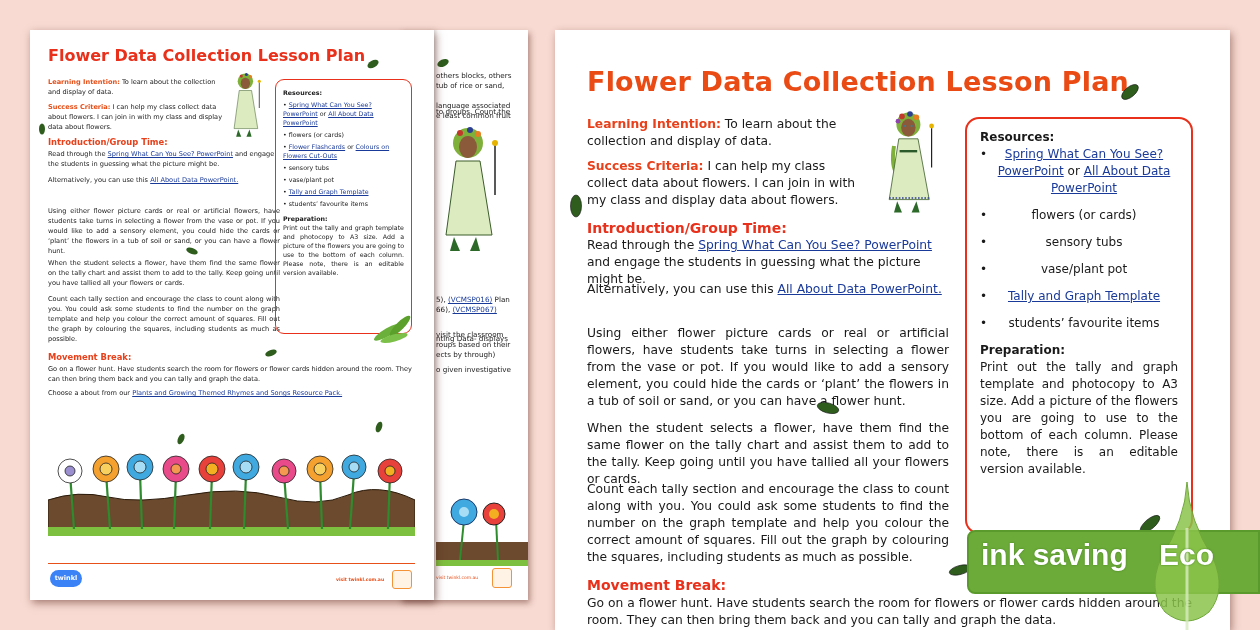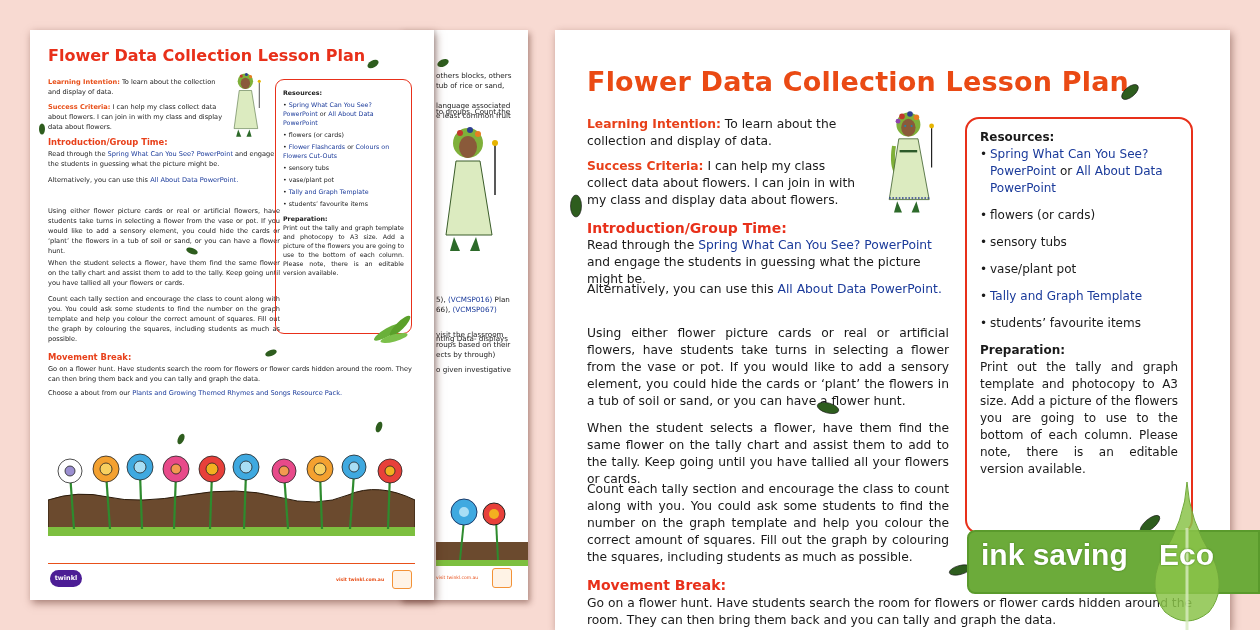--- a/index.html
+++ b/index.html
@@ -1,18 +1,18 @@
 <!DOCTYPE html>
 <html><head>
 <meta charset="utf-8">
 <style>
   * { box-sizing: border-box; margin: 0; padding: 0; }
   html, body { width: 1260px; height: 630px; overflow: hidden; }
   body { background: #f8dad2; font-family: "DejaVu Sans", sans-serif; position: relative; color: #1a1a1a; }
-  a, .link { color: #1a3a9a; }
+  a, .link { color: #1a3a9a; text-decoration: underline; }
 
   
   .back-page { position: absolute; left: 400px; top: 30px; width: 128px; height: 570px; background: #fff;
     box-shadow: 2px 3px 6px rgba(80,30,20,0.45); overflow: hidden; }
   .back-page .bt { position: absolute; left: 36px; font-size: 7.2px; line-height: 10.5px; width: 90px; white-space: nowrap; }
   .back-gutter { position: absolute; left: 26px; top: 0; width: 12px; height: 100%;
     background: linear-gradient(to right, rgba(0,0,0,0.25), rgba(0,0,0,0)); }
 
   
   .thumb { position: absolute; left: 30px; top: 30px; width: 404px; height: 570px; background: #fff;
@@ -20,36 +20,36 @@
   .thumb .title { position: absolute; left: 18px; top: 16px; font-size: 16px; font-weight: bold; color: #e8301a; white-space: nowrap; }
   .thumb .p { position: absolute; left: 18px; font-size: 6.6px; line-height: 10px; width: 232px; }
   .thumb .hd { color: #e8501a; font-weight: bold; }
   .thumb .h2 { position: absolute; left: 18px; color: #e8401a; font-weight: bold; font-size: 8.4px; }
   .thumb .resbox { position: absolute; left: 245px; top: 49px; width: 137px; height: 255px; border: 1.5px solid #e8301a; border-radius: 9px; padding: 8px 7px; font-size: 6.3px; line-height: 9px; }
   .thumb .resbox .rh { font-weight: bold; }
   .thumb .resbox .ri { margin-top: 3px; }
   .thumb .flowers { position: absolute; left: 18px; top: 415px; width: 367px; height: 100px; }
   .thumb .disclaimer { position: absolute; left: 18px; top: 517px; width: 367px; height: 14px; font-size: 2.5px; line-height: 3px; color: #333; overflow: hidden; }
   .thumb .footline { position: absolute; left: 18px; top: 533px; width: 367px; height: 1px; background: #e8501a; }
-  .thumb .logo { position: absolute; left: 20px; top: 540px; width: 32px; height: 17px; background: #4c1d95; border-radius: 10px; color: #fff; font-size: 6.5px; font-weight: bold; text-align: center; line-height: 17px; }
+  .thumb .logo { position: absolute; left: 20px; top: 540px; width: 32px; height: 17px; background: #3b82f6; border-radius: 10px; color: #fff; font-size: 6.5px; font-weight: bold; text-align: center; line-height: 17px; }
   .thumb .url { position: absolute; left: 306px; top: 547px; font-size: 4.5px; color: #e8501a; font-weight: bold; }
   .thumb .badge { position: absolute; left: 362px; top: 540px; width: 20px; height: 19px; border: 1px solid #f39237; border-radius: 3px; background: #fff3e6; }
 
   
   .main { position: absolute; left: 555px; top: 30px; width: 675px; height: 600px; background: #fff;
     box-shadow: 2px 3px 8px rgba(80,30,20,0.45); overflow: hidden; }
   .main .title { position: absolute; left: 32px; top: 36px; font-size: 27px; font-weight: bold; color: #ea4a14; white-space: nowrap; letter-spacing: 0.2px; }
   .main .p { position: absolute; left: 32px; font-size: 12.3px; line-height: 17px; width: 366px; }
   .main .p.wide { width: 362px; text-align: justify; }
   .main .hd { color: #e8401a; font-weight: bold; }
   .main .h2 { position: absolute; left: 32px; color: #e8301a; font-weight: bold; font-size: 14px; }
   .main .resbox { position: absolute; left: 410px; top: 87px; width: 228px; height: 417px; border: 2px solid #e8301a; border-radius: 14px; padding: 10px 13px; font-size: 12px; line-height: 17px; }
   .main .resbox .rh { font-weight: bold; font-size: 12px; }
   .main .resbox ul { list-style: none; }
-  .main .resbox li { position: relative; padding-left: 10px; margin-bottom: 10px; }
+  .main .resbox li { position: relative; padding-left: 10px; margin-bottom: 10px; text-align: center; }
   .main .resbox li::before { content: "\2022"; position: absolute; left: 0; top: 0; }
   .main .resbox .prep { text-align: justify; }
   .girl { position: absolute; }
 
   
   .eco { position: absolute; left: 967px; top: 530px; width: 293px; height: 64px; background: #6cab3a;
     border: 2px solid #5a9a2c; border-radius: 8px 0 0 8px; }
   .eco .ink { position: absolute; left: 12px; top: 6px; font-size: 30px; font-weight: bold; color: #fff; font-family: "Liberation Sans", sans-serif; white-space: nowrap;
     text-shadow: 0 0 2px #3f7a1a; }
   .eco-leaf { position: absolute; left: 1147px; top: 480px; width: 80px; height: 150px; }

